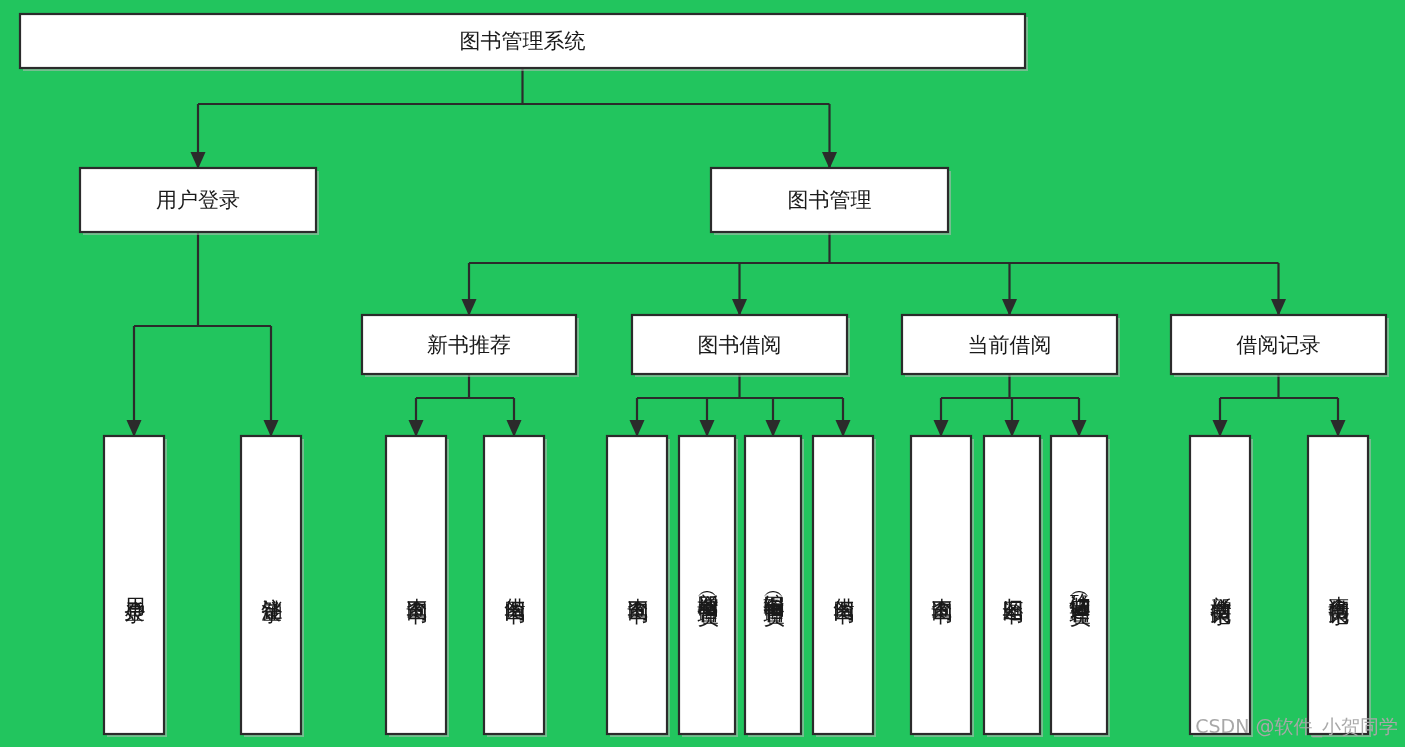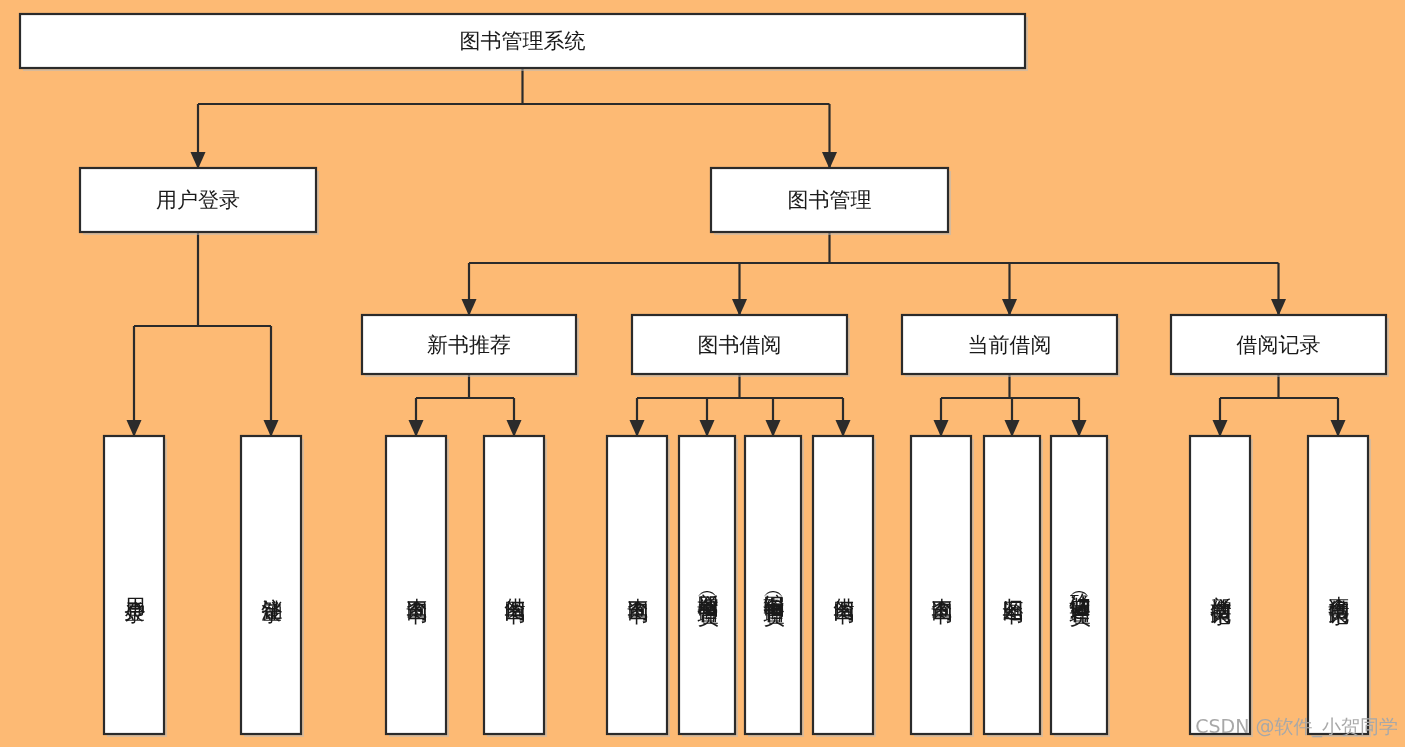--- a/index.html
+++ b/index.html
@@ -8,21 +8,21 @@
     padding: 0;
     background: #ffffff;
   }
   body {
     font-family: "DejaVu Sans", "Liberation Sans", sans-serif;
   }
   #diagram-root {
     position: relative;
     width: 1405px;
     height: 747px;
-    background: #fdba74;
+    background: #22c55e;
     overflow: hidden;
   }
   svg#flow-svg {
     position: absolute;
     left: 0;
     top: 0;
     width: 1405px;
     height: 747px;
     display: block;
   }

